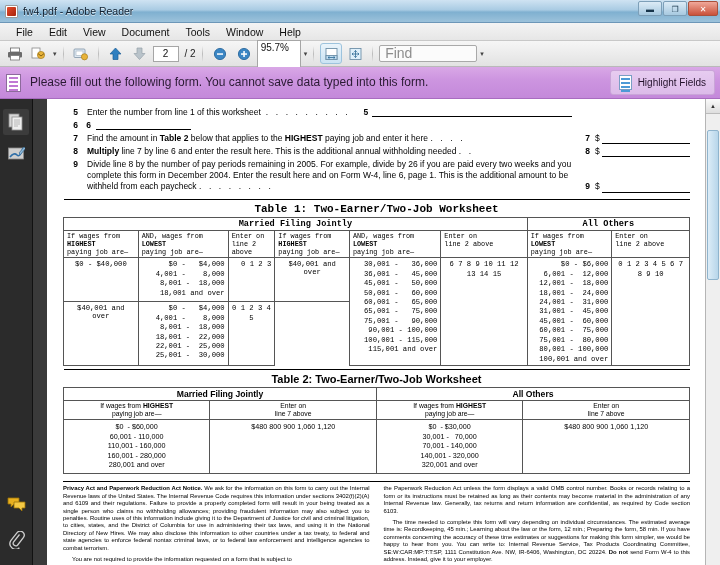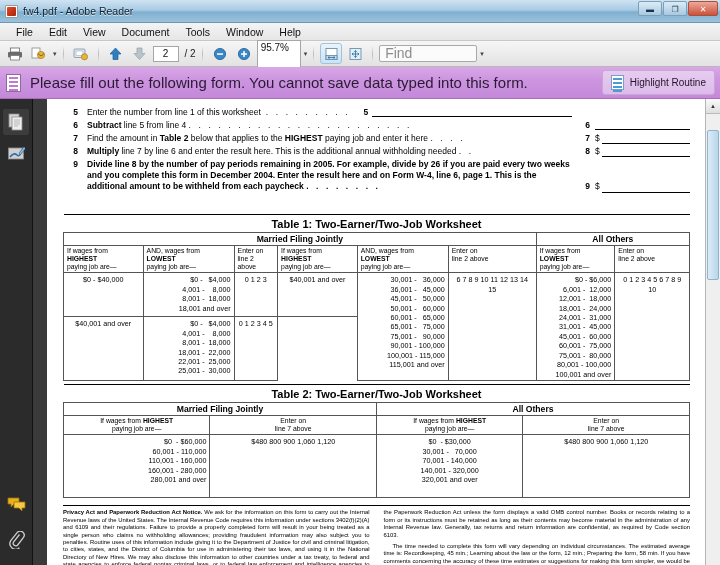--- a/index.html
+++ b/index.html
@@ -54,21 +54,21 @@
     border-radius:2px; font-size:14px; color:#8d8d8d; line-height:15px; padding-left:5px; }
   svg { display:block; }
 
   
   .notify { height:32px; display:flex; align-items:center; padding:0 6px;
     background:linear-gradient(180deg,#d9a8e6 0%,#cd95e0 40%,#c489da 100%);
     border-bottom:1px solid #a86cc0; position:relative; }
   .nicon { width:15px; height:18px; background:#fff; border:1px solid #8d6a9c;
     margin-right:9px; flex:0 0 auto; padding:2px 2px; }
   .nicon span { display:block; height:2px; background:#c07ad4; margin-bottom:2px; }
-  .ntext { font-size:15px; color:#2a1a33; line-height:13px; }
+  .ntext { font-size:12px; color:#2a1a33; line-height:13px; }
   .hlbtn { position:absolute; right:5px; top:3px; height:25px; display:flex; align-items:center;
     gap:6px; padding:0 8px; border:1px solid #c9a5d8; border-radius:3px;
     background:linear-gradient(180deg,#e7ccf0,#dcbbe9); }
   .hlbtn .hli { width:13px; height:15px; background:#fff; border:1px solid #7a9ec4; padding:2px 1px; }
   .hlbtn .hli span { display:block; height:2px; background:#4d9ad6; margin-bottom:2px; }
   .hlbtn label { font-size:10px; color:#24122c; }
 
   
   .body { display:flex; height:467px; }
   .sidebar { width:33px; background:#2b2b2b; border-right:1px solid #111;
@@ -241,21 +241,21 @@
     <div>
       <div class="ntext">Please fill out the following form. You cannot save data typed into this form.</div>
     </div>
     <div class="hlbtn">
       <div class="hli">
         <span></span>
           <span></span>
           <span></span>
           <span></span>
       </div>
-      <label>Highlight Routine</label>
+      <label>Highlight Fields</label>
     </div>
   </div>
 
   <div class="body">
 
     <div class="sidebar">
       <div class="sbtn act">
         <svg width="17" height="18" viewBox="0 0 17 18">
           <rect x="1" y="1" width="10" height="13" fill="#d6d6d6" stroke="#8e8e8e" stroke-width="0.8"></rect>
           <rect x="4" y="4" width="10" height="13" fill="#eee" stroke="#8e8e8e" stroke-width="0.8"></rect>
@@ -295,26 +295,20 @@
             <div class="ltext" style="display:flex;align-items:center;">
               <span>Enter the number from line 1 of this worksheet</span>
               <span class="dots">&nbsp;. . . . . . . . .&nbsp;</span>
               <span class="rnum">5</span>
               <span style="width:200px;border-bottom:1.3px solid #000;height:9px;margin-left:4px;"></span>
             </div>
           </div>
 
           <div class="lrow">
             <div class="lnum">6</div>
-            <div class="ltext">
-              <b>Subtract</b>
-              <span>line 5 from line 4</span>
-              <span class="dots">
-                . . . . . . . . . . . . . . . . . . . . . . .</span>
-            </div>
             <div class="rnum">6</div>
             <div class="amt">
               <span class="uline"></span>
             </div>
           </div>
 
           <div class="lrow">
             <div class="lnum">7</div>
             <div class="ltext">
               Find the amount in <b>Table 2</b> below that applies to the <b>HIGHEST</b> paying job and enter it here
@@ -336,35 +330,35 @@
             </div>
             <div class="rnum">8</div>
             <div class="amt">
               <span class="dol">$</span>
               <span class="uline"></span>
             </div>
           </div>
 
           <div class="lrow" style="align-items:flex-end;">
             <div class="lnum" style="align-self:flex-start;">9</div>
-            <div class="ltext" style="padding-right:4px;font-weight:bold;">
+            <div class="ltext" style="padding-right:4px;">
               Divide line 8 by the number of pay periods remaining in 2005. For example, divide by 26 if you are paid
               every two weeks and you complete this form in December 2004. Enter the result here and on Form W-4,
               line 6, page 1. This is the additional amount to be withheld from each paycheck
               <span class="dots">. . . . . . . .</span>
             </div>
             <div class="rnum">9</div>
             <div class="amt">
               <span class="dol">$</span>
               <span class="uline"></span>
             </div>
           </div>
         </div>
 
-        <table class="tbl" style="margin-top:21px;">
+        <table class="tbl" style="margin-top:6px;font-family:Liberation Mono, monospace;">
           <tbody>
               <tr>
             <td colspan="8" class="ttitle">Table 1: Two-Earner/Two-Job Worksheet</td>
           </tr>
           <tr>
             <td colspan="6" class="tgrp">Married Filing Jointly</td>
             <td colspan="2" class="tgrp thick-l">All Others</td>
           </tr>
           <tr>
             <td class="thd">
@@ -384,21 +378,21 @@
             <td class="thd">
               Enter on<br>line 2 above</td>
           </tr>
           <tr>
 
             <td style="text-align:center;padding-top:2px;">$0  - $40,000</td>
             <td class="rangecol" id="m1-lowest" style="padding-top:2px;">$0 -   $4,000
 4,001 -    8,000
 8,001 -  18,000
 18,001 and over</td>
-            <td class="valcol" id="m1-enter" style="padding-top:2px;">0
+            <td class="valcol" id="m1-enter" style="padding-top:2px;text-align:right;">0
 1
 2
 3</td>
 
             <td style="text-align:center;padding-top:2px;">$40,001 and over</td>
             <td class="rangecol" id="mc-lowest" rowspan="2" style="padding-top:2px;">30,001 -   36,000
 36,001 -   45,000
 45,001 -   50,000
 50,001 -   60,000
 60,001 -   65,000
@@ -472,21 +466,21 @@
             <td class="thd" style="text-align:center;">
               If wages from <b>HIGHEST</b><br>paying job are—</td>
             <td class="thd" style="text-align:center;">
               Enter on<br>line 7 above</td>
             <td class="thd thick-l" style="text-align:center;">
               If wages from <b>HIGHEST</b><br>paying job are—</td>
             <td class="thd" style="text-align:center;">
               Enter on<br>line 7 above</td>
           </tr>
           <tr>
-            <td class="rangecol" style="padding:2px 3px 13px;" id="t2m-wages">$0  - $60,000
+            <td class="rangecol" style="text-align:center;padding:2px 3px 4px;" id="t2m-wages">$0  - $60,000
 60,001 - 110,000
 110,001 - 160,000
 160,001 - 280,000
 280,001 and over</td>
             <td class="valcol" style="padding:2px 3px 3px;" id="t2m-enter">$480
 800
 900
 1,060
 1,120</td>
             <td class="rangecol thick-l" style="text-align:center;padding:2px 3px 3px;" id="t2a-wages">$0  - $30,000

